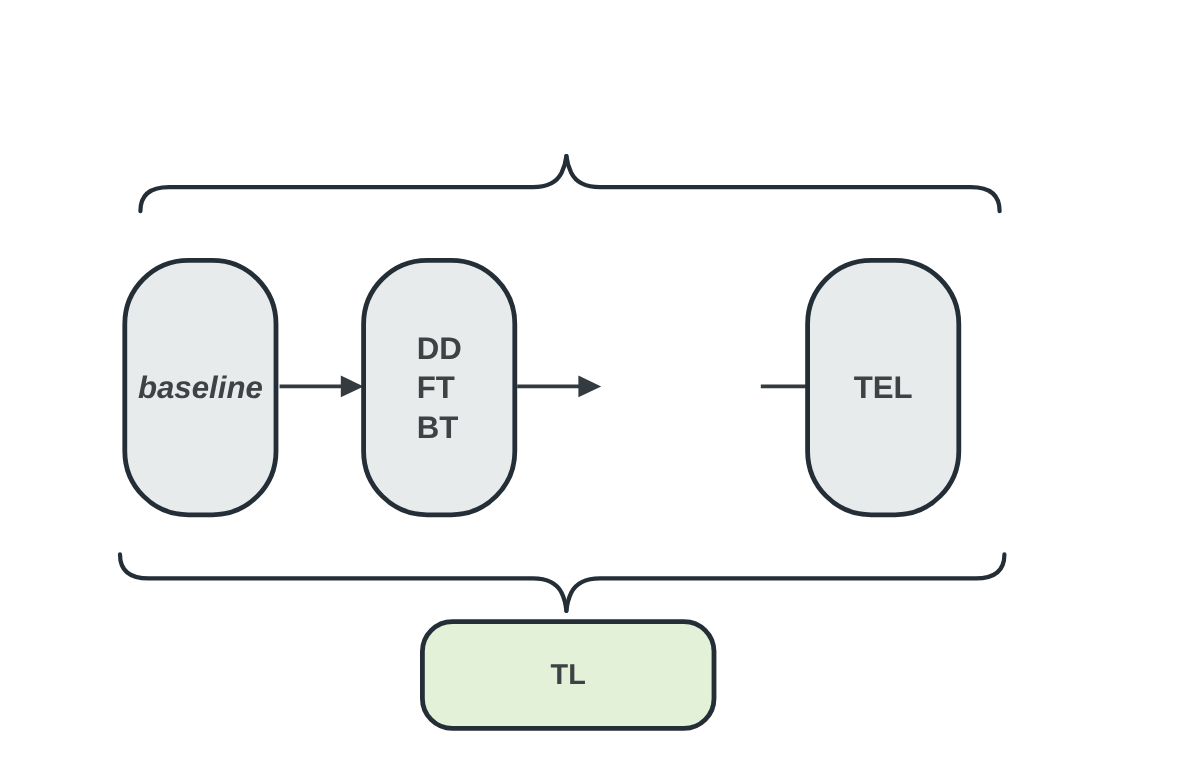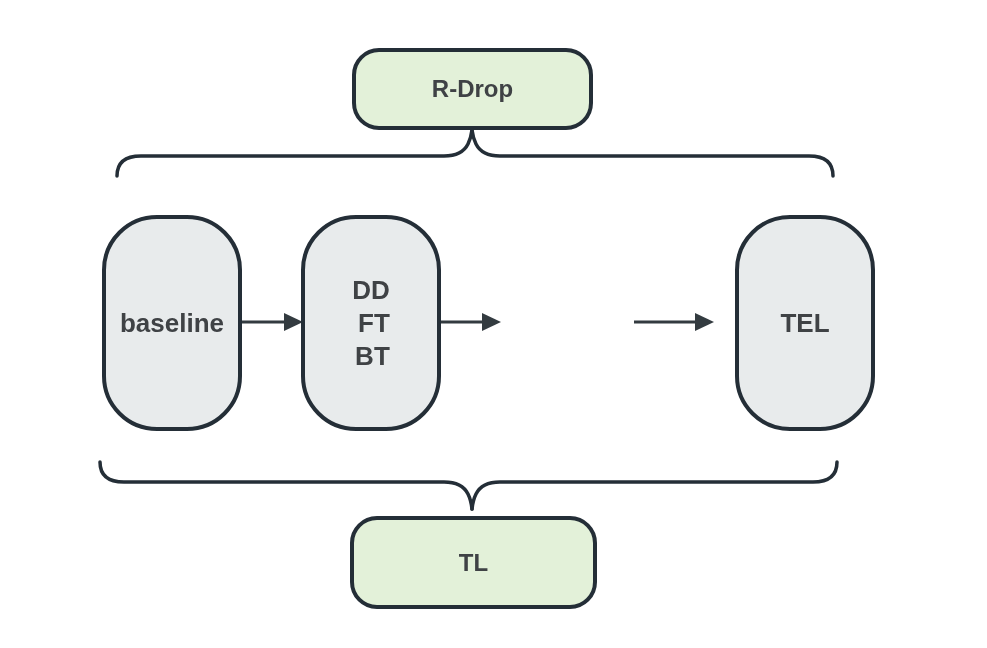--- a/index.html
+++ b/index.html
@@ -33,30 +33,30 @@
     stroke: #333b40;
     stroke-width: 3;
   }
   .arrow-head {
     fill: #333b40;
     stroke: none;
   }
   .node {
     position: absolute;
     top: 215px;
-    width: 140px;
+    width: 130px;
     height: 216px;
     box-sizing: border-box;
     background: #e8ebec;
     border: 4px solid #242e37;
     border-radius: 55px;
     display: flex;
     align-items: center;
     justify-content: center;
-    text-align: right;
+    text-align: left;
     font-size: 26px;
     font-weight: 700;
     color: #3f4245;
   }
   .node .multiline {
     display: flex;
     flex-direction: column;
     line-height: 33px;
   }
   .bracket-label {
@@ -77,24 +77,24 @@
     top: 48px;
     width: 241px;
     height: 82px;
   }
   #label-tl {
     left: 350px;
     top: 516px;
     width: 247px;
     height: 93px;
   }
-  #node-baseline { left: 102px; }
+  #node-baseline { left: 102px; font-style: italic; }
   #node-dd-ft-bt { left: 301px; }
   #node-denoise  { left: 503px; }
-  #node-tel      { left: 735px; }
+  #node-tel      { left: 671px; }
 </style>
 </head>
 <body>
 
 <div id="canvas">
 
   <svg id="connector-layer" viewBox="0 0 987 648" xmlns="http://www.w3.org/2000/svg">
 
     <path class="brace" d="M 117 176 Q 117 156 141 156 L 444 156 Q 462 156 468 144 Q 471 138 472 130"></path>
     <path class="brace" d="M 833 176 Q 833 156 809 156 L 500 156 Q 482 156 476 144 Q 473 138 472 130"></path>
@@ -105,23 +105,20 @@
     <line class="arrow-line" x1="233" y1="322" x2="285" y2="322"></line>
     <polygon class="arrow-head" points="284,313 303,322 284,331"></polygon>
 
     <line class="arrow-line" x1="431" y1="322" x2="483" y2="322"></line>
     <polygon class="arrow-head" points="482,313 501,322 482,331"></polygon>
 
     <line class="arrow-line" x1="634" y1="322" x2="696" y2="322"></line>
     <polygon class="arrow-head" points="695,313 714,322 695,331"></polygon>
   </svg>
 
-  <div id="label-r-drop" class="bracket-label">
-    <span>R-Drop</span>
-  </div>
 
   <div id="node-baseline" class="node">
     <span>baseline</span>
   </div>
 
   <div id="node-dd-ft-bt" class="node">
     <span class="multiline">
       <span>DD</span>
       <span>FT</span>
       <span>BT</span>

